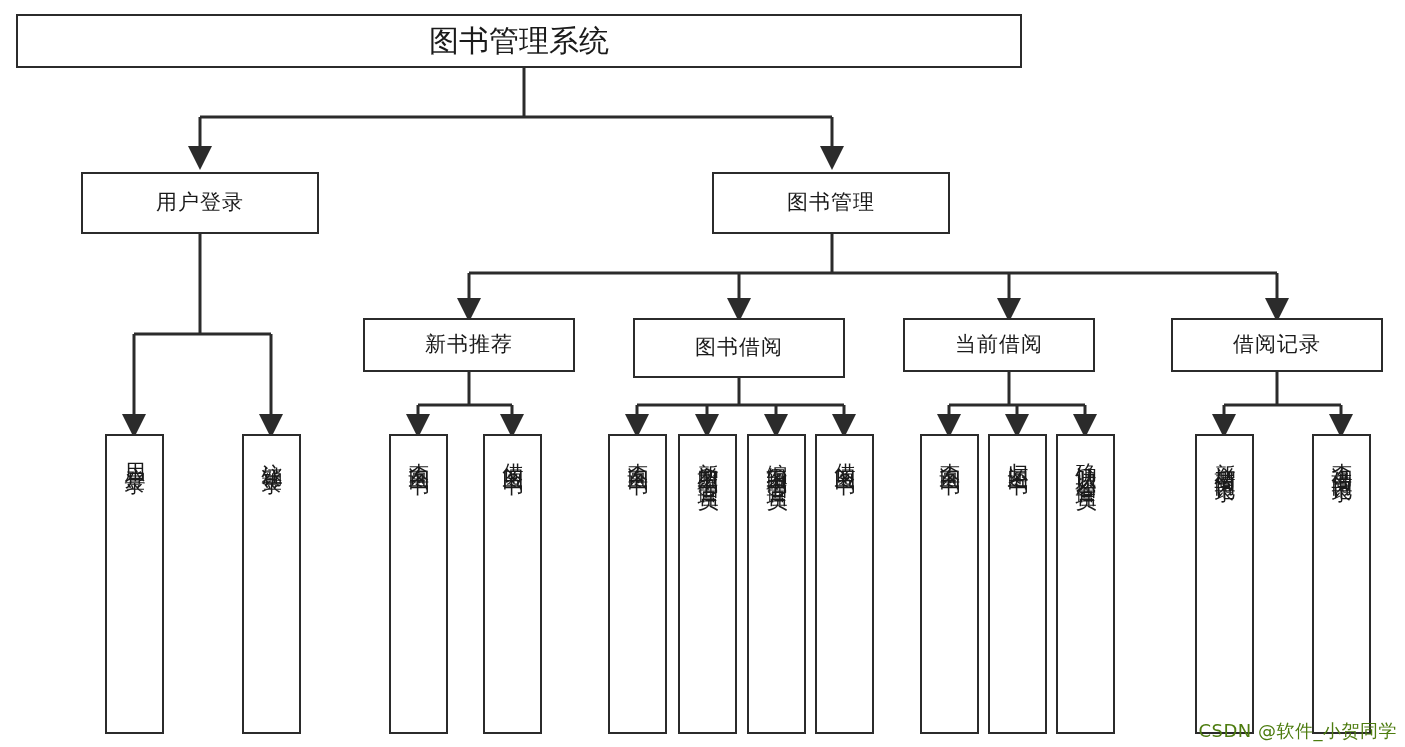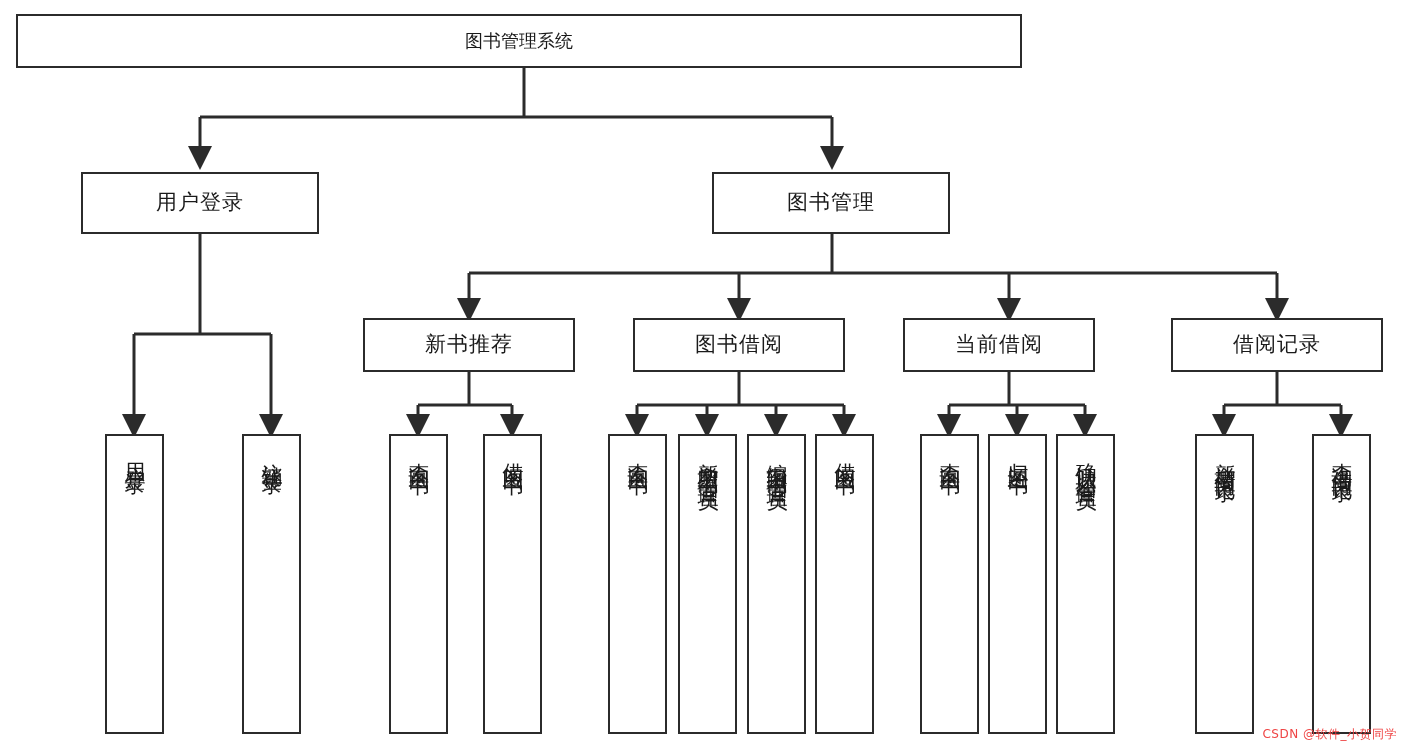--- a/index.html
+++ b/index.html
@@ -35,41 +35,41 @@
     justify-content: center;
     color: #1a1a1a;
   }
   .node.h {
     font-size: 21px;
     letter-spacing: 1px;
     line-height: 1.2;
     white-space: nowrap;
   }
   .node.root {
-    font-size: 18px;
+    font-size: 30px;
   }
   .node.leaf {
     font-size: 21px;
     align-items: flex-start;
     justify-content: center;
     padding-top: 10px;
   }
   .node.leaf .vtext {
     writing-mode: vertical-rl;
     text-orientation: upright;
     letter-spacing: 4px;
     line-height: 1;
     display: block;
   }
   .watermark {
     position: absolute;
     right: 8px;
     bottom: 4px;
-    font-size: 12px;
-    color: #ef4444;
+    font-size: 18px;
+    color: #4d7c0f;
     white-space: nowrap;
     letter-spacing: 0.5px;
   }
 </style>
 </head>
 <body>
 
 <div id="canvas">
 
   <svg id="wires" viewBox="0 0 1405 747" width="1405" height="747" aria-hidden="true">
@@ -129,21 +129,21 @@
   <div class="node h" style="left:81px; top:172px; width:238px; height:62px;">
     <span>用户登录</span>
   </div>
   <div class="node h" style="left:363px; top:318px; width:212px; height:54px;">
     <span>新书推荐</span>
   </div>
 
   <div class="node h" style="left:712px; top:172px; width:238px; height:62px;">
     <span>图书管理</span>
   </div>
-  <div class="node h" style="left:633px; top:318px; width:212px; height:54px;">
+  <div class="node h" style="left:633px; top:318px; width:212px; height:60px;">
     <span>图书借阅</span>
   </div>
   <div class="node h" style="left:903px; top:318px; width:192px; height:54px;">
     <span>当前借阅</span>
   </div>
   <div class="node h" style="left:1171px; top:318px; width:212px; height:54px;">
     <span>借阅记录</span>
   </div>
 
   <div class="node leaf" style="left:105px; top:434px; width:59px; height:300px;">

